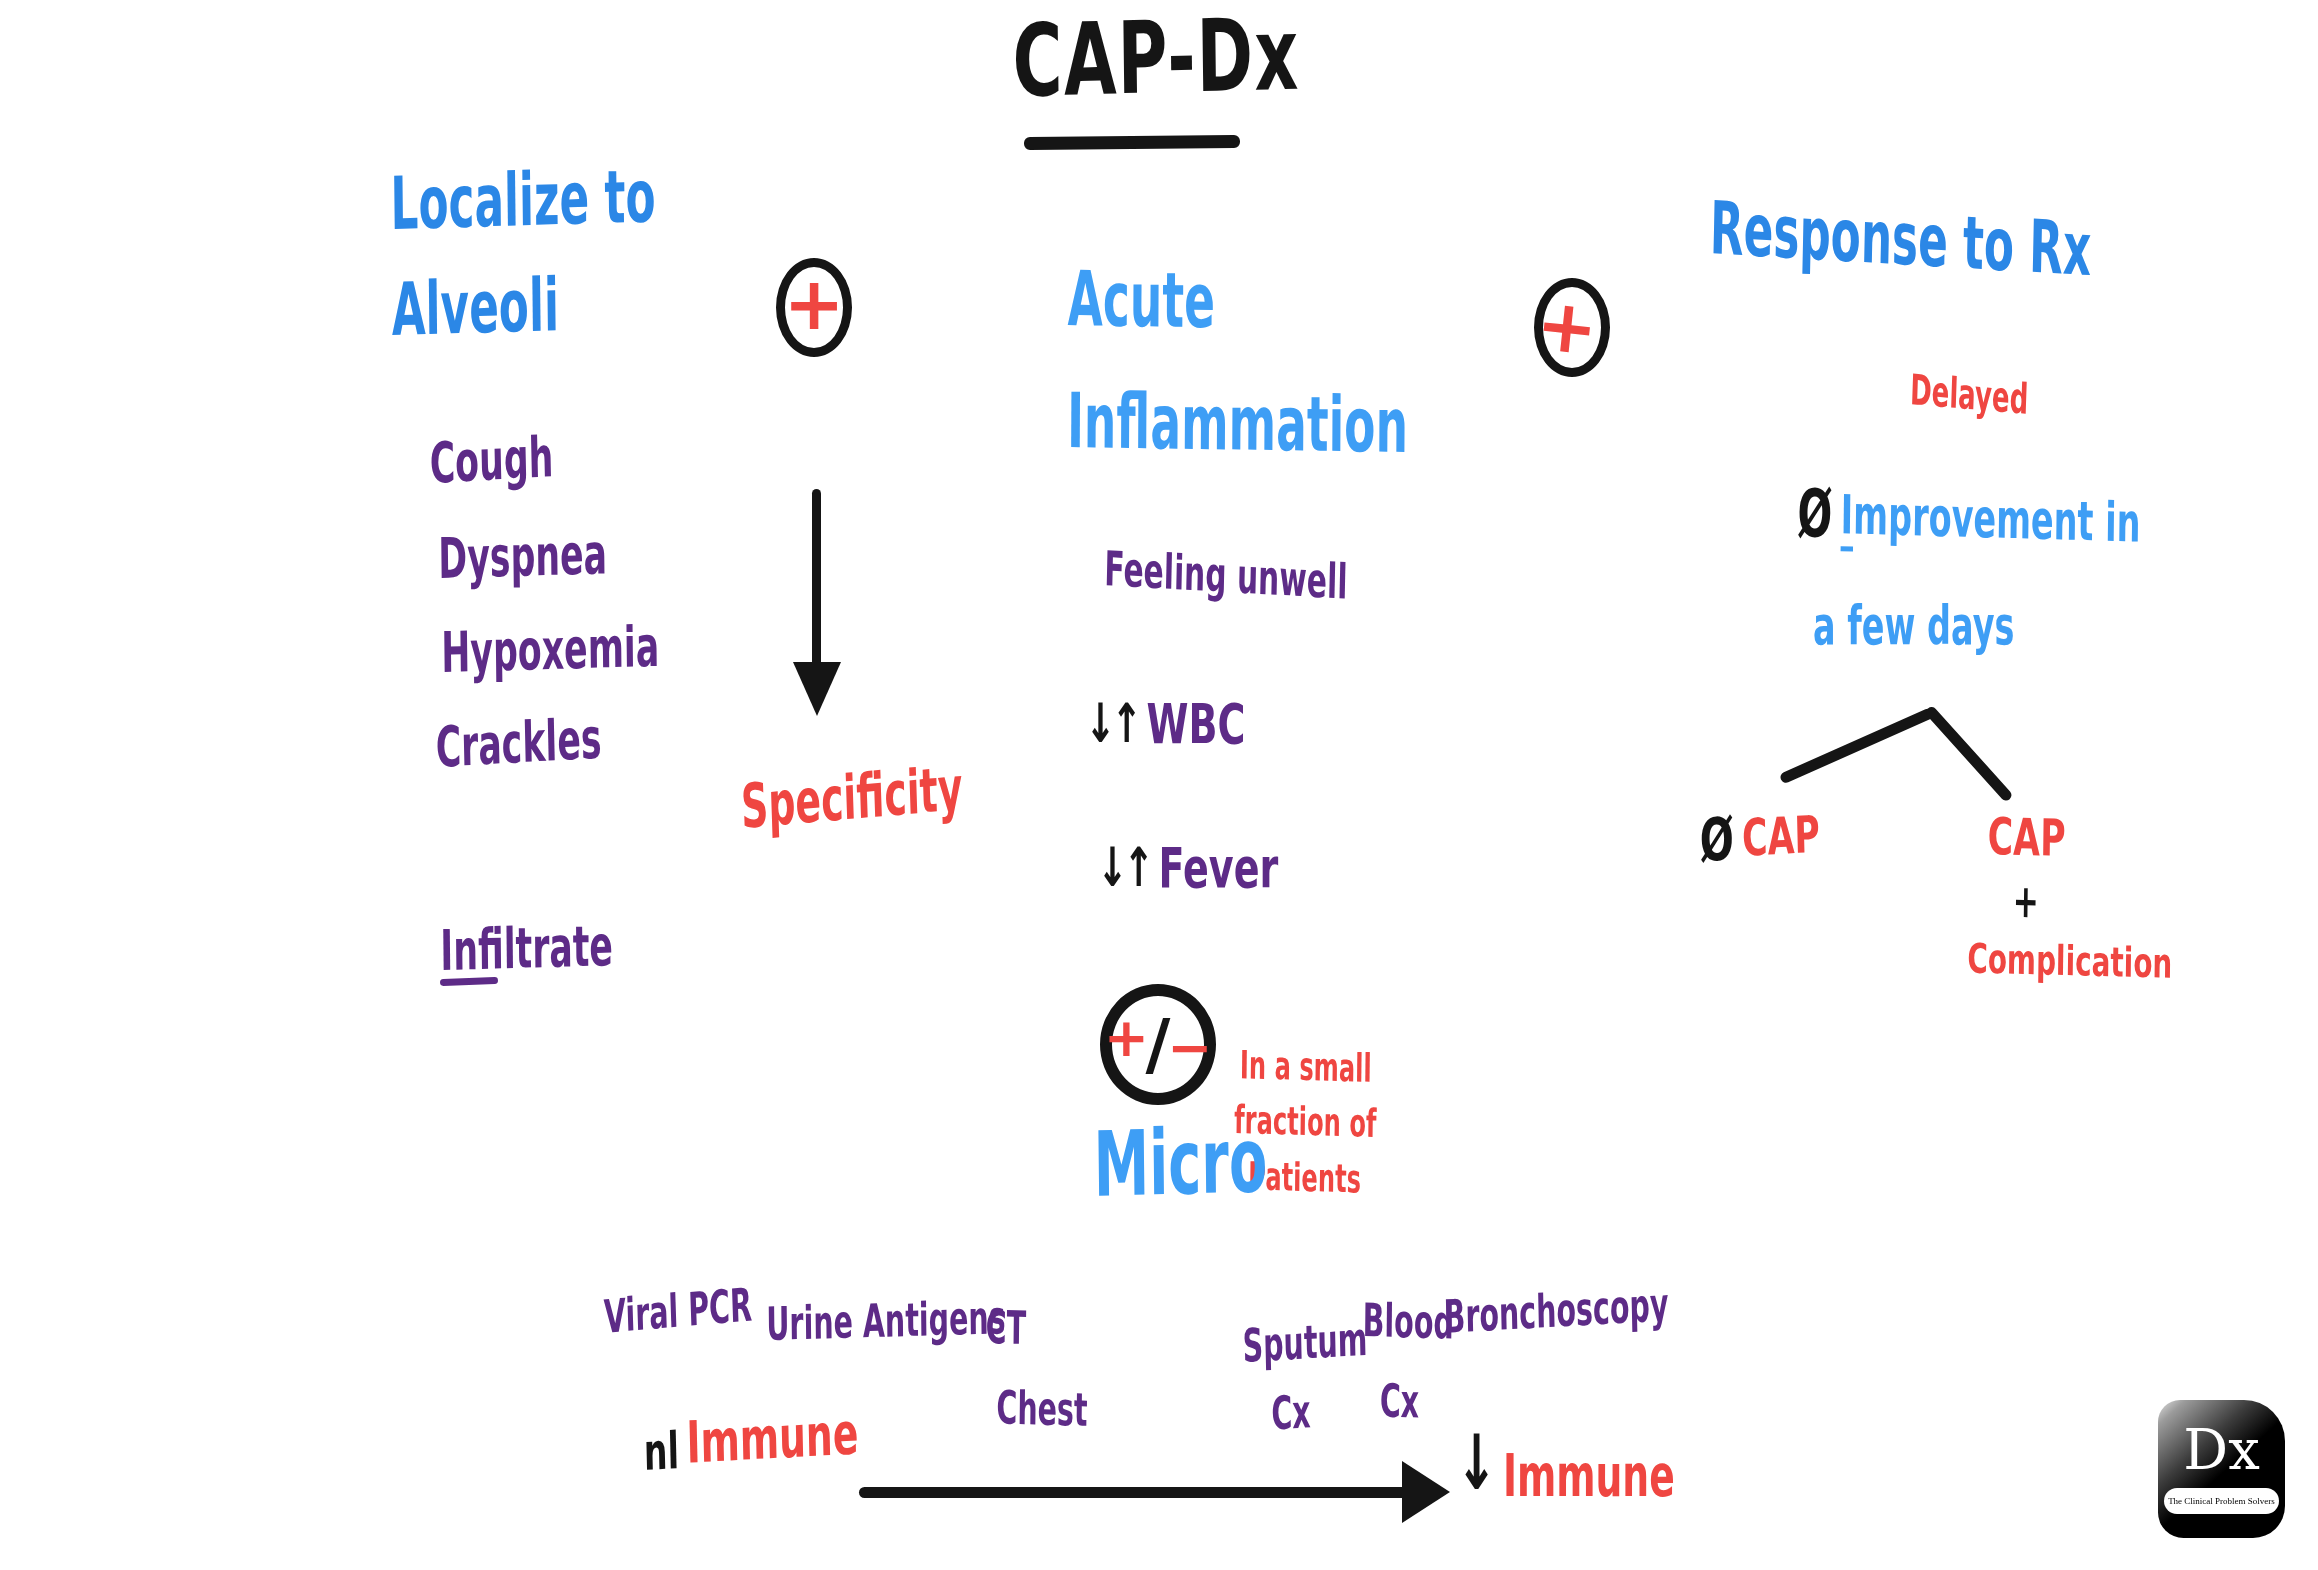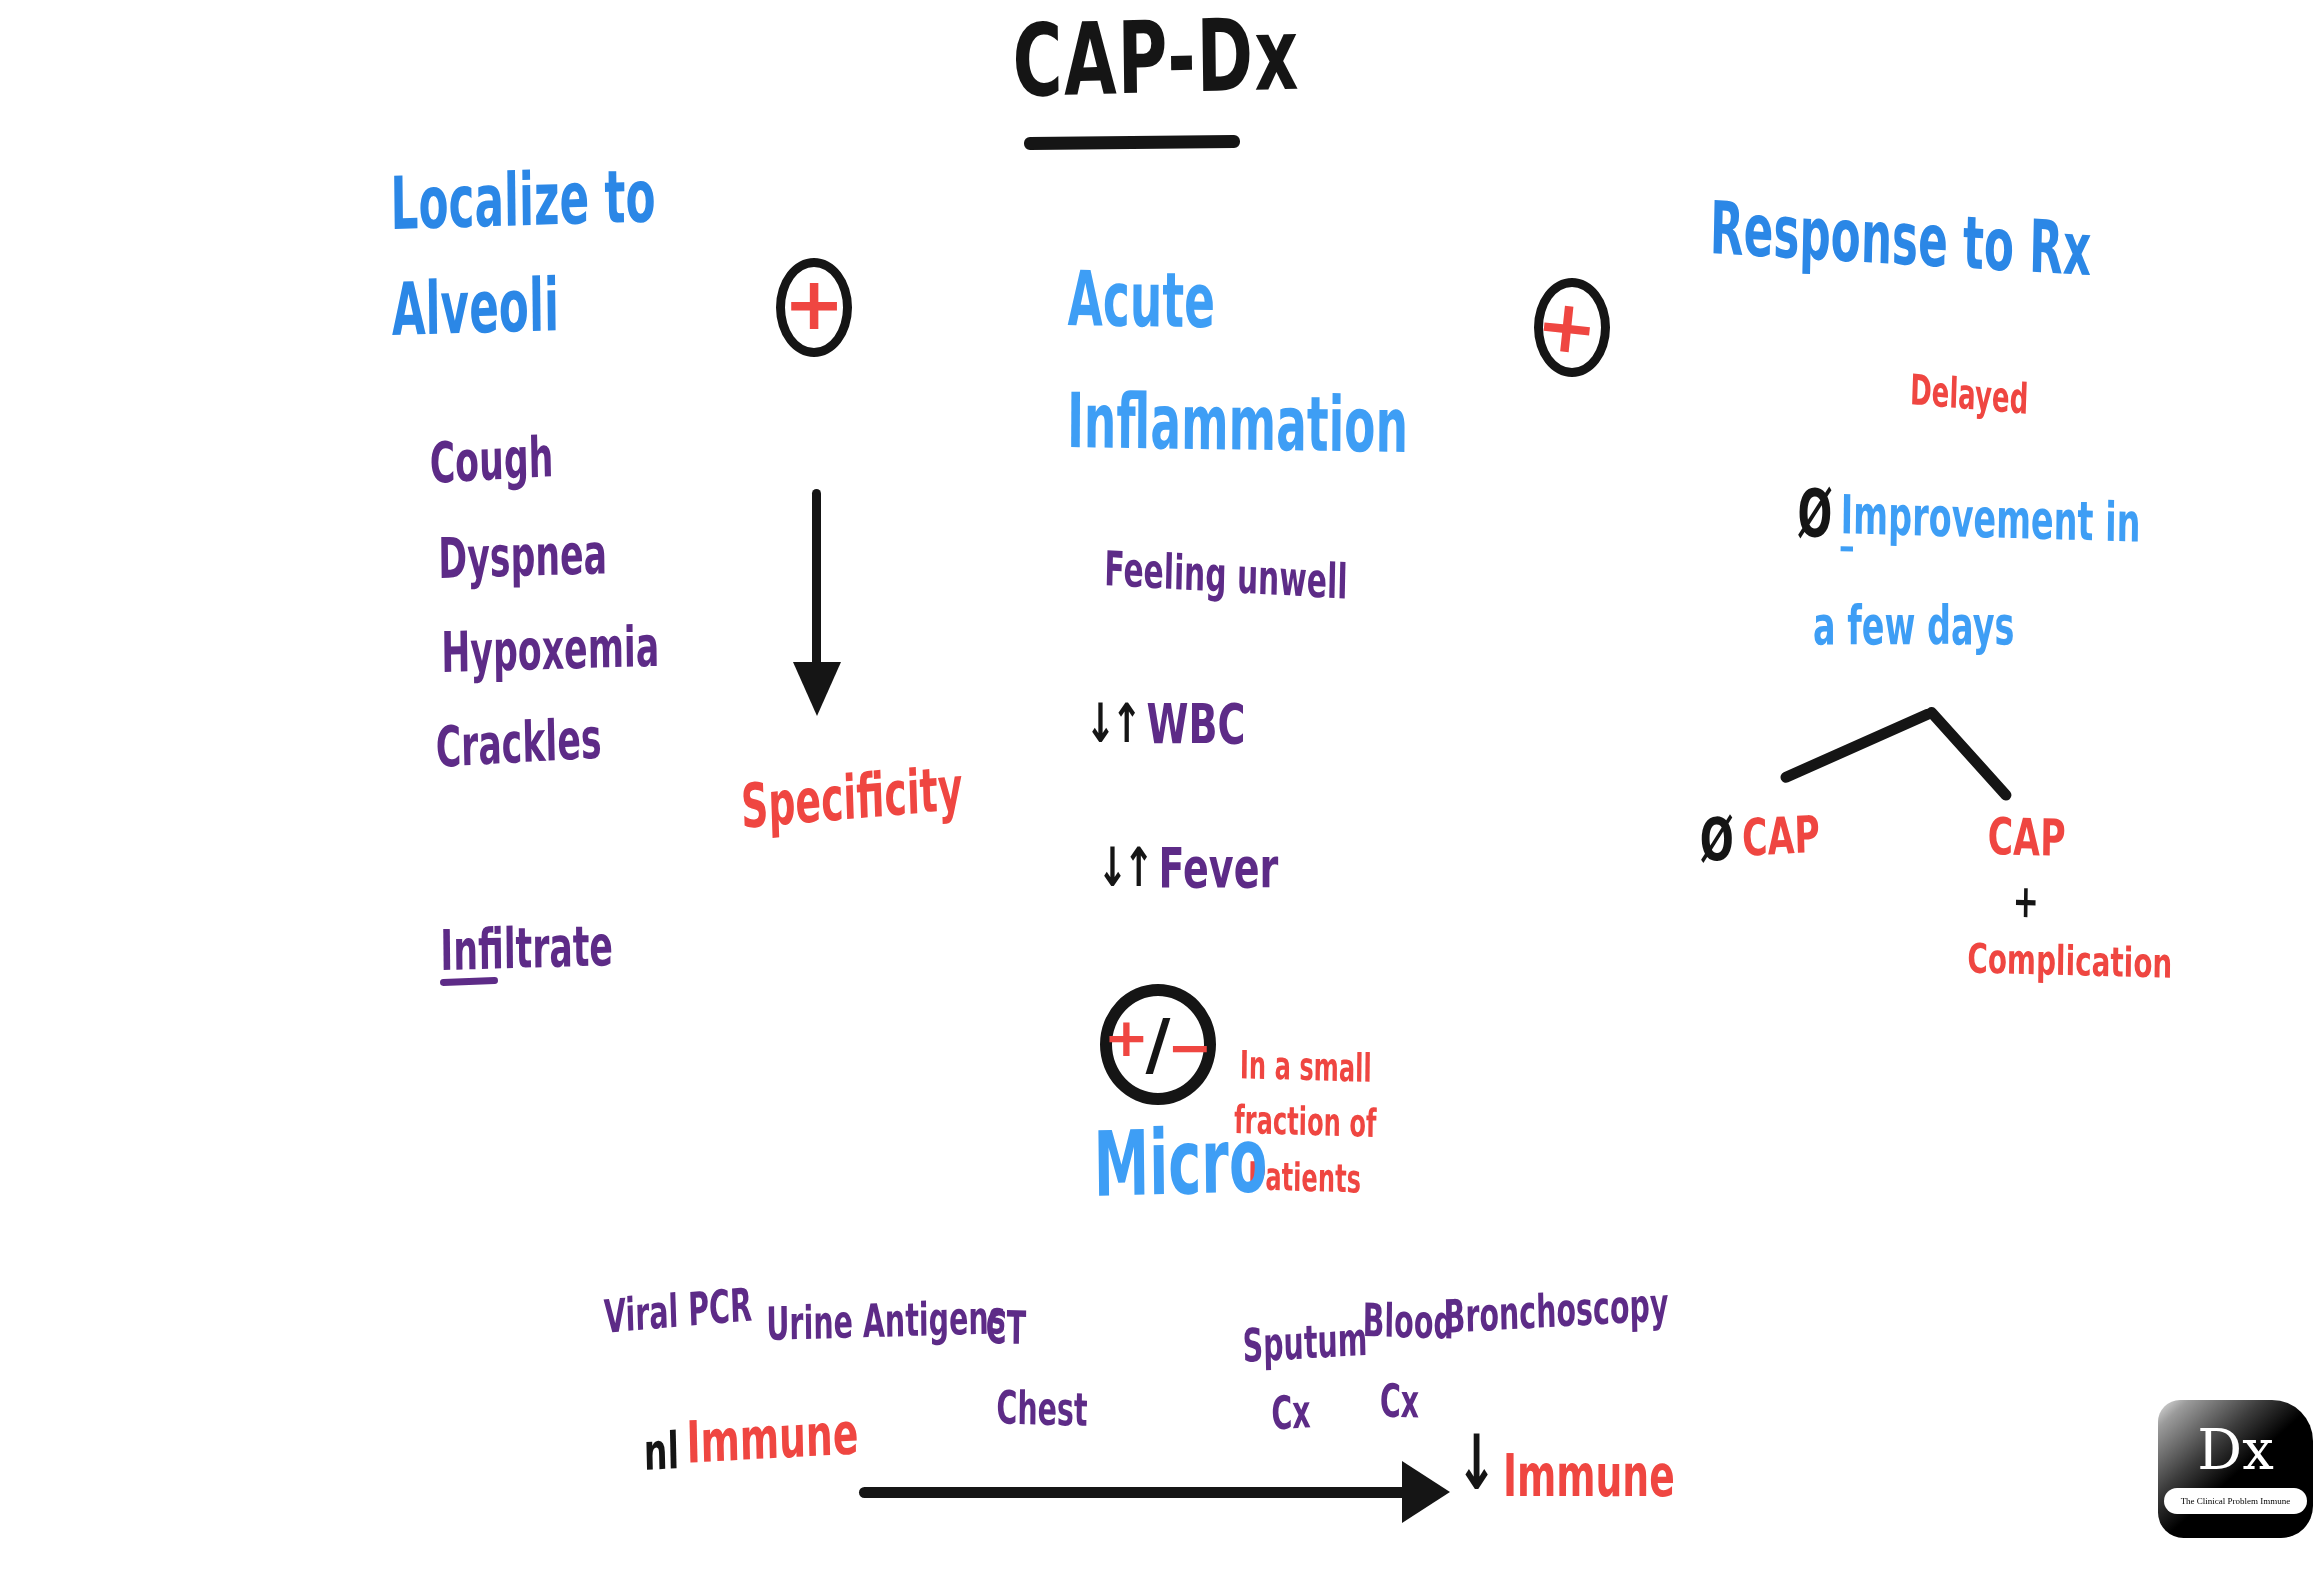--- a/index.html
+++ b/index.html
@@ -25,21 +25,20 @@
   .bar{background:var(--ink);border-radius:6px;}
   .circle{
     border:9.3px solid var(--ink);border-radius:50%;
     display:flex;align-items:center;justify-content:center;
   }
   .tri{width:0;height:0;}
   .line2{display:block;}
   .logo{
     background:linear-gradient(138deg,#e2e2e2 0%,#9b9b9b 10%,#3c3c3c 34%,#000 52%);
     border-radius:22px 41px 32px 25.5px;
-    padding-left:28px;
   }
   .logo-dx{
     position:absolute;top:17px;left:0;width:100%;text-align:center;
     font-family:"DejaVu Serif",serif;font-size:56px;color:#fff;
   }
   .logo-pill{
     position:absolute;left:6px;right:6px;top:88px;height:25.5px;background:#fff;
     border-radius:13.6px;display:flex;align-items:center;justify-content:center;
     font-family:"Liberation Serif",serif;font-size:9px;color:#000;white-space:nowrap;
   }
@@ -154,17 +153,17 @@
   <div class="abs bar" style="left:859px;top:1487px;width:552px;height:11px;"></div>
   <div class="abs tri" style="left:1402px;top:1461px;border-top:31px solid transparent;border-bottom:31px solid transparent;border-left:48px solid var(--ink);"></div>
 
   <div class="abs hand" style="left:1456px;top:1427px;display:flex;align-items:flex-start;gap:8.5px;transform:scaleX(.65);">
     <span class="ink" style="font-size:76px;line-height:.95;">↓</span>
     <span class="red" style="font-size:58px;padding-top:15.3px;">Immune</span>
   </div>
 
   <div class="abs logo" style="left:2158px;top:1400px;width:127px;height:138px;">
     <div class="logo-dx">Dx</div>
-    <div class="logo-pill">The Clinical Problem Immune</div>
+    <div class="logo-pill">The Clinical Problem Solvers</div>
   </div>
 
 </div>
 
 
 </body></html>

